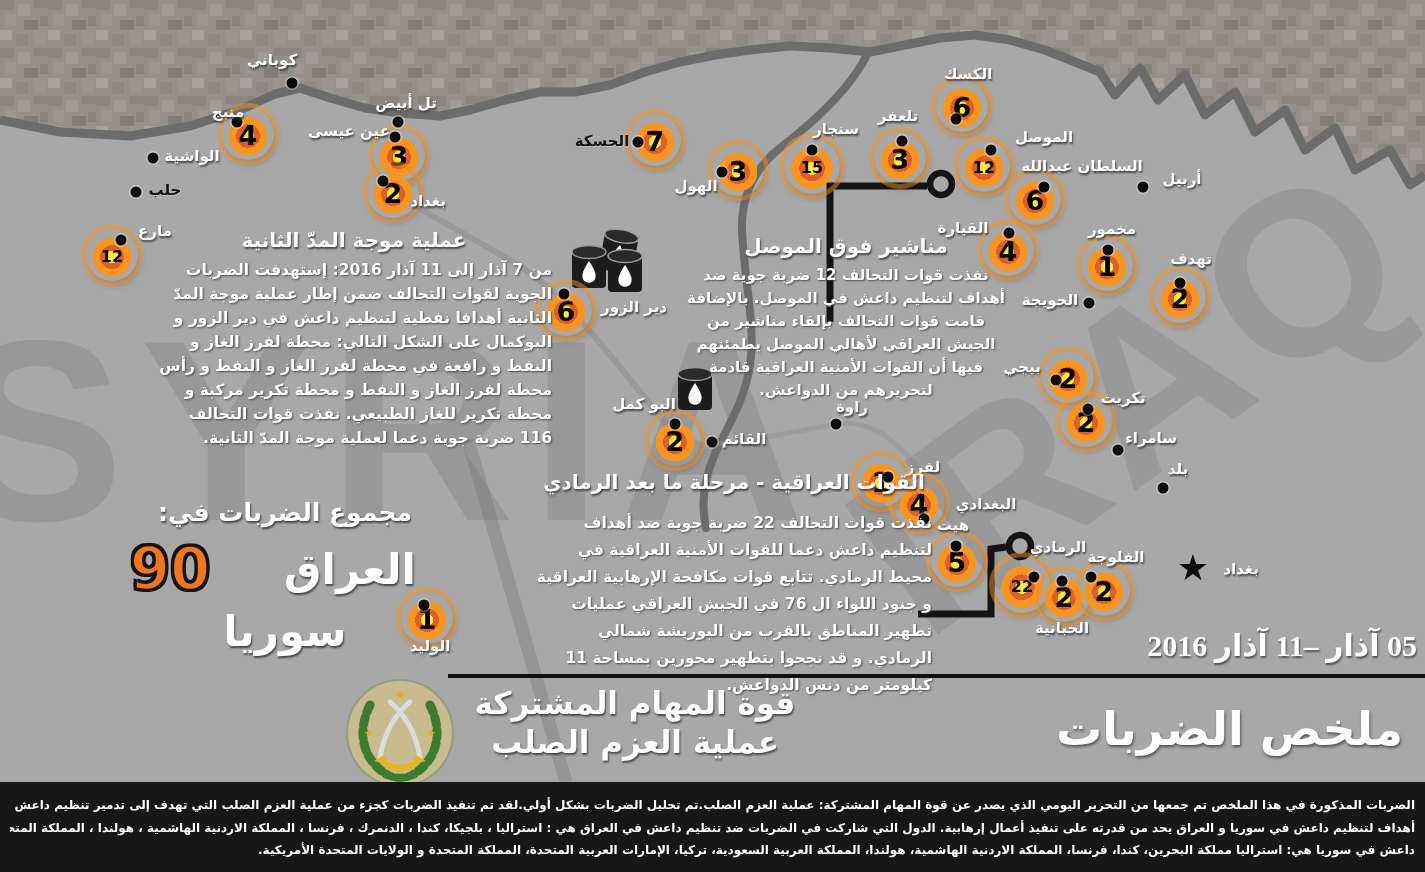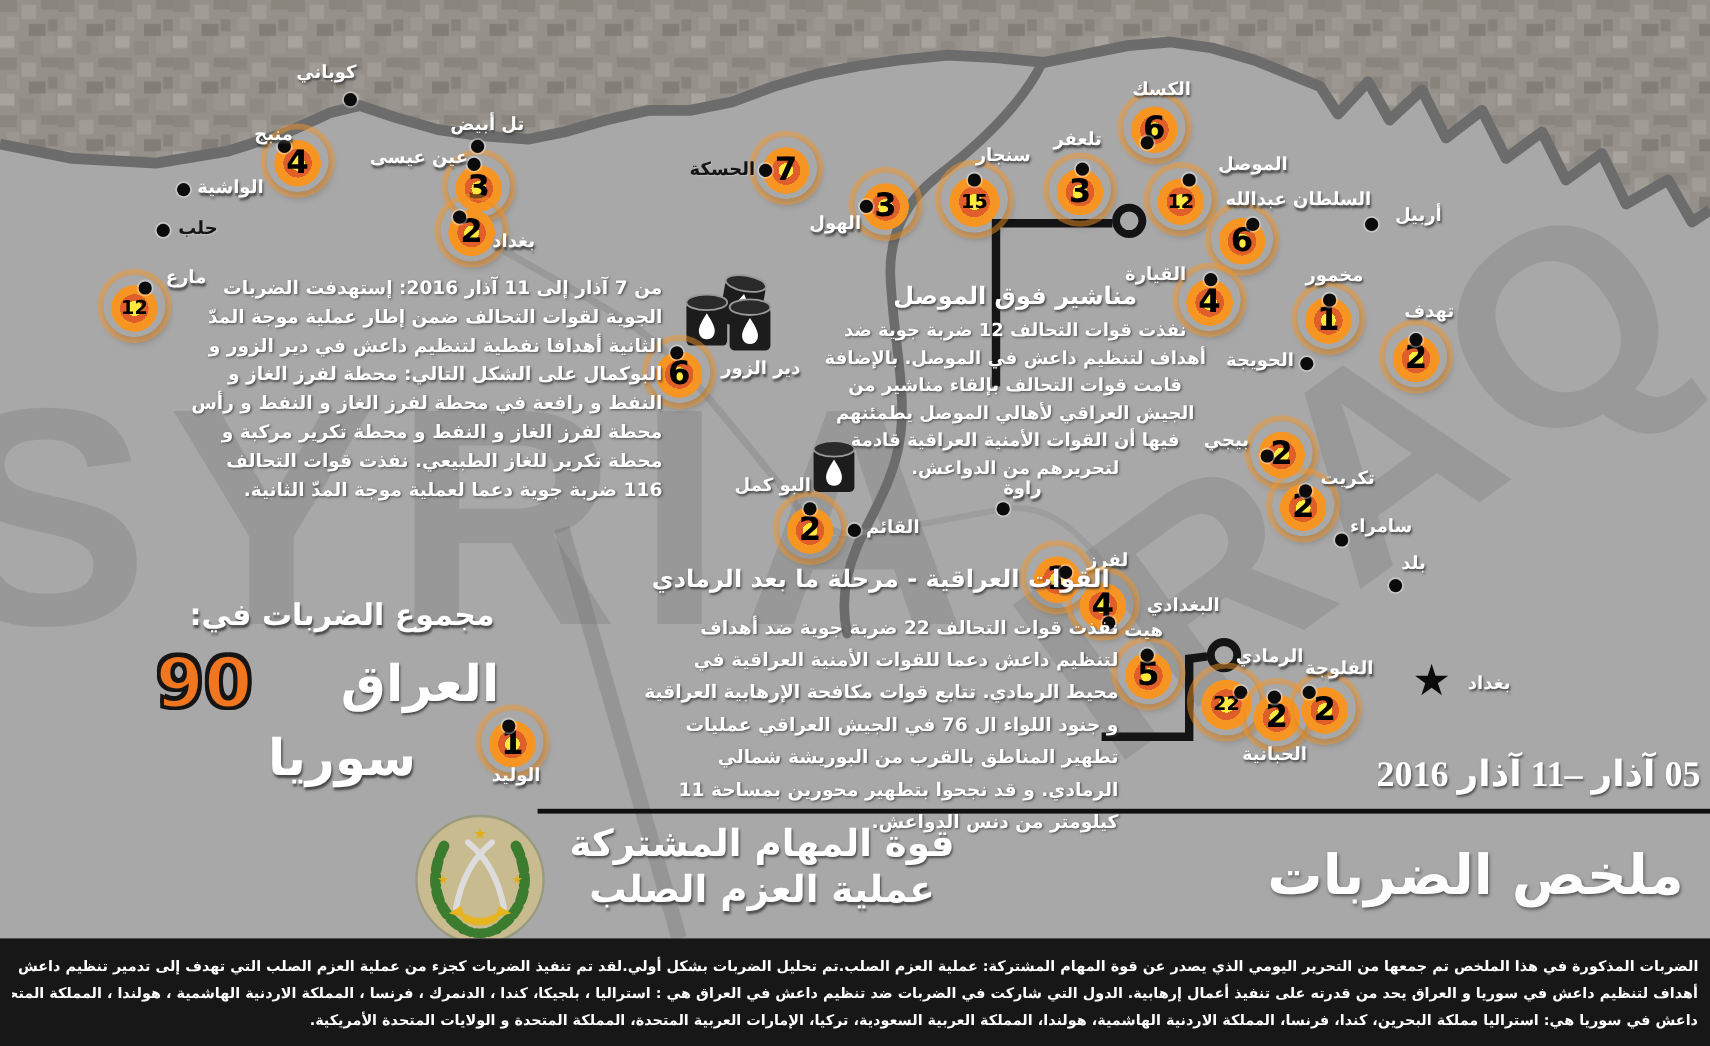--- a/index.html
+++ b/index.html
@@ -272,20 +272,21 @@
       <div class="city-label abs" style="left: 1178px; top: 469px;">بلد</div>
       <div class="map-dot abs" style="left: 712px; top: 442px;"></div>
       <div class="city-label abs" style="left: 744px; top: 439px;">القائم</div>
       <div class="map-dot abs" style="left: 836px; top: 424px;"></div>
       <div class="city-label abs" style="left: 852px; top: 407px;">راوة</div>
       <div class="map-star abs" style="left: 1193px; top: 568px;">★</div>
       <div class="city-label abs" style="left: 1241px; top: 569px;">بغداد</div>
     </div>
 
   <div class="callout abs" id="callout-tidal">
+    <h3>عملية موجة المدّ الثانية</h3>
     <p>من 7 آذار إلى 11 آذار 2016: إستهدفت الضربات الجوية لقوات التحالف ضمن إطار عملية موجة المدّ الثانية أهدافا نفطية لتنظيم داعش في دير الزور و البوكمال على الشكل التالي: محطة لفرز الغاز و النفط و رافعة في محطة لفرز الغاز و النفط و رأس محطة لفرز الغاز و النفط و محطة تكرير مركبة و محطة تكرير للغاز الطبيعي. نفذت قوات التحالف 116 ضربة جوية دعما لعملية موجة المدّ الثانية.</p>
   </div>
   <div class="callout abs" id="callout-leaflets">
     <h3>مناشير فوق الموصل</h3>
     <p>نفذت قوات التحالف 12 ضربة جوية ضد أهداف لتنظيم داعش في الموصل. بالإضافة قامت قوات التحالف بإلقاء مناشير من الجيش العراقي لأهالي الموصل يطمئنهم فيها أن القوات الأمنية العراقية قادمة لتحريرهم من الدواعش.</p>
   </div>
   <div class="callout abs" id="callout-postramadi">
     <h3>القوات العراقية - مرحلة ما بعد الرمادي</h3>
     <p>نفذت قوات التحالف 22 ضربة جوية ضد أهداف لتنظيم داعش دعما للقوات الأمنية العراقية في محيط الرمادي. تتابع قوات مكافحة الإرهابية العراقية و جنود اللواء ال 76 في الجيش العراقي عمليات تطهير المناطق بالقرب من البوريشة شمالي الرمادي. و قد نجحوا بتطهير محورين بمساحة 11 كيلومتر من دنس الدواعش.</p>
   </div>

